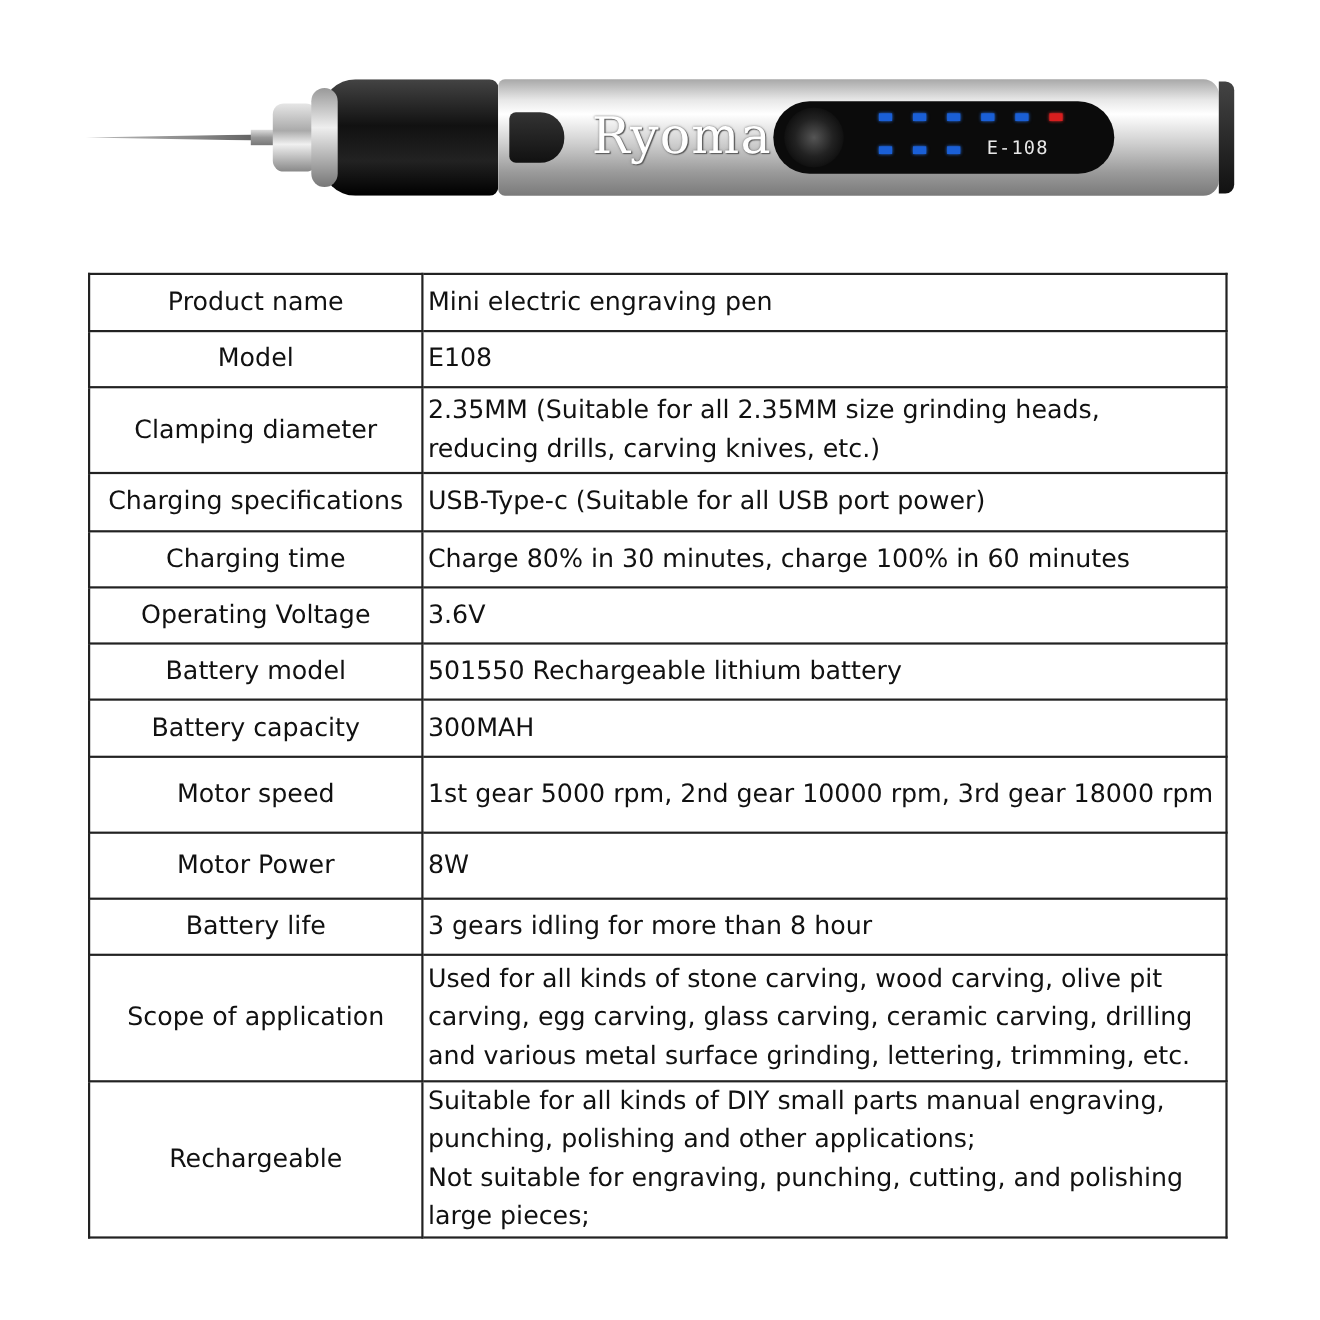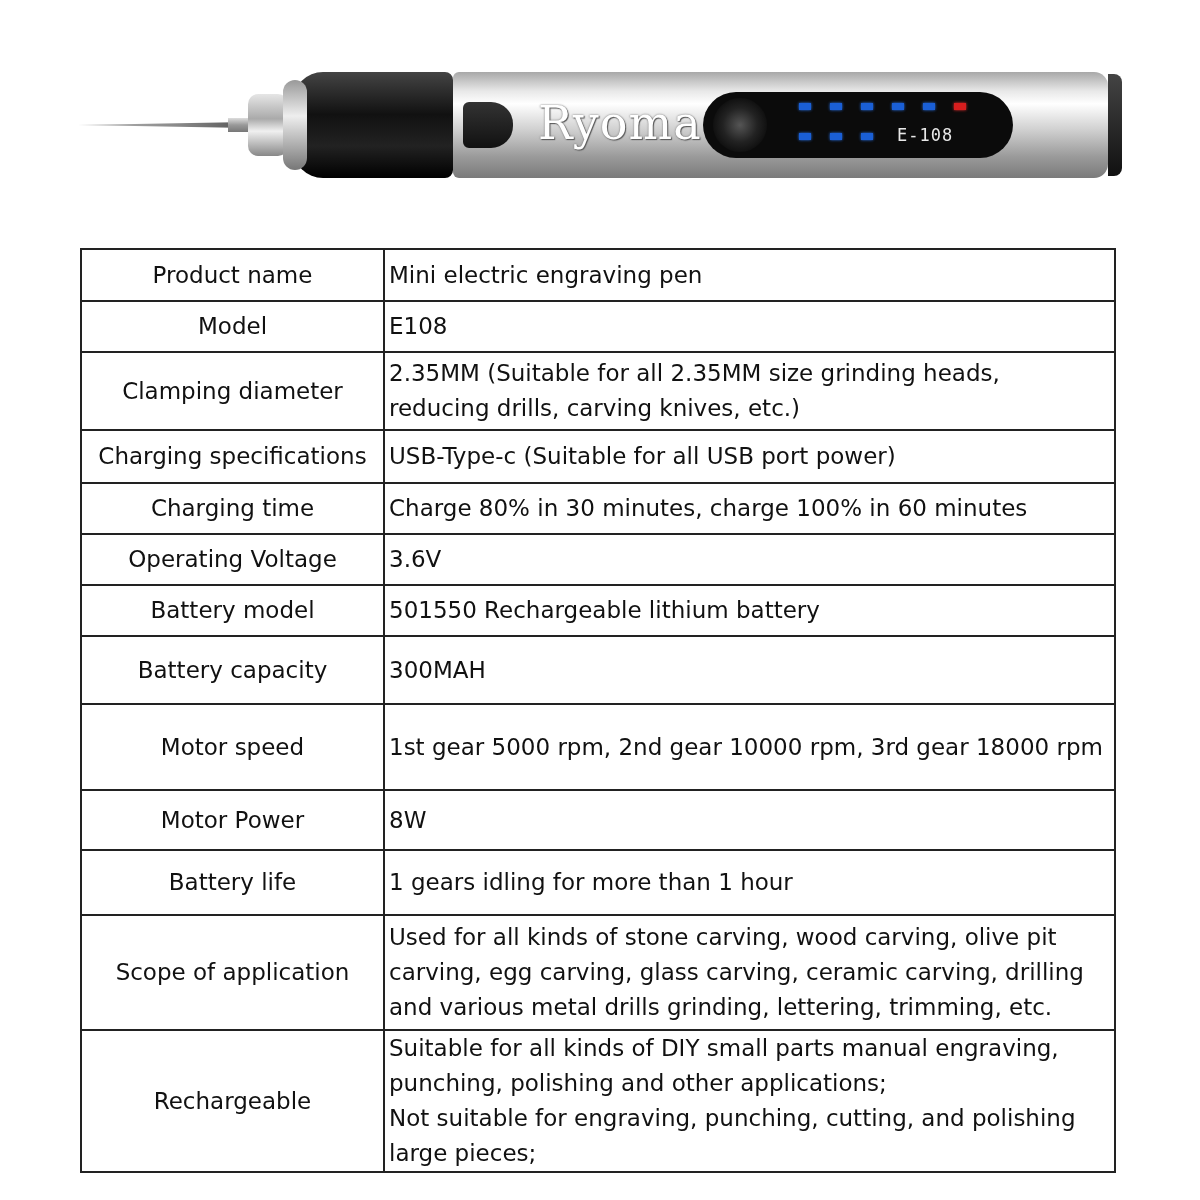--- a/index.html
+++ b/index.html
@@ -121,50 +121,50 @@
         <td class="v">
           <span class="line">3.6V</span>
         </td>
       </tr>
       <tr style="height: 51px;">
         <td class="k">Battery model</td>
         <td class="v">
           <span class="line">501550 Rechargeable lithium battery</span>
         </td>
       </tr>
-      <tr style="height: 68px;">
+      <tr style="height: 52px;">
         <td class="k">Battery capacity</td>
         <td class="v">
           <span class="line">300MAH</span>
         </td>
       </tr>
-      <tr style="height: 86px; padding-left: 15px;">
+      <tr style="height: 69px; padding-left: 15px;">
         <td class="k">Motor speed</td>
         <td class="v">
           <span class="line">1st gear 5000 rpm, 2nd gear 10000 rpm, 3rd gear 18000 rpm</span>
         </td>
       </tr>
       <tr style="height: 60px;">
         <td class="k">Motor Power</td>
         <td class="v">
           <span class="line">8W</span>
         </td>
       </tr>
-      <tr style="height: 65px;">
+      <tr style="height: 51px;">
         <td class="k">Battery life</td>
         <td class="v">
-          <span class="line">1 gears idling for more than 1 hour</span>
+          <span class="line">3 gears idling for more than 8 hour</span>
         </td>
       </tr>
       <tr style="height: 115px;">
         <td class="k">Scope of application</td>
         <td class="v">
           <span class="line">Used for all kinds of stone carving, wood carving, olive pit</span>
           <span class="line">carving, egg carving, glass carving, ceramic carving, drilling</span>
-          <span class="line">and various metal drills grinding, lettering, trimming, etc.</span>
+          <span class="line">and various metal surface grinding, lettering, trimming, etc.</span>
         </td>
       </tr>
       <tr style="height: 140px;">
         <td class="k">Rechargeable</td>
         <td class="v">
           <span class="line">Suitable for all kinds of DIY small parts manual engraving,</span>
           <span class="line">punching, polishing and other applications;</span>
           <span class="line">Not suitable for engraving, punching, cutting, and polishing</span>
           <span class="line">large pieces;</span>
         </td>

